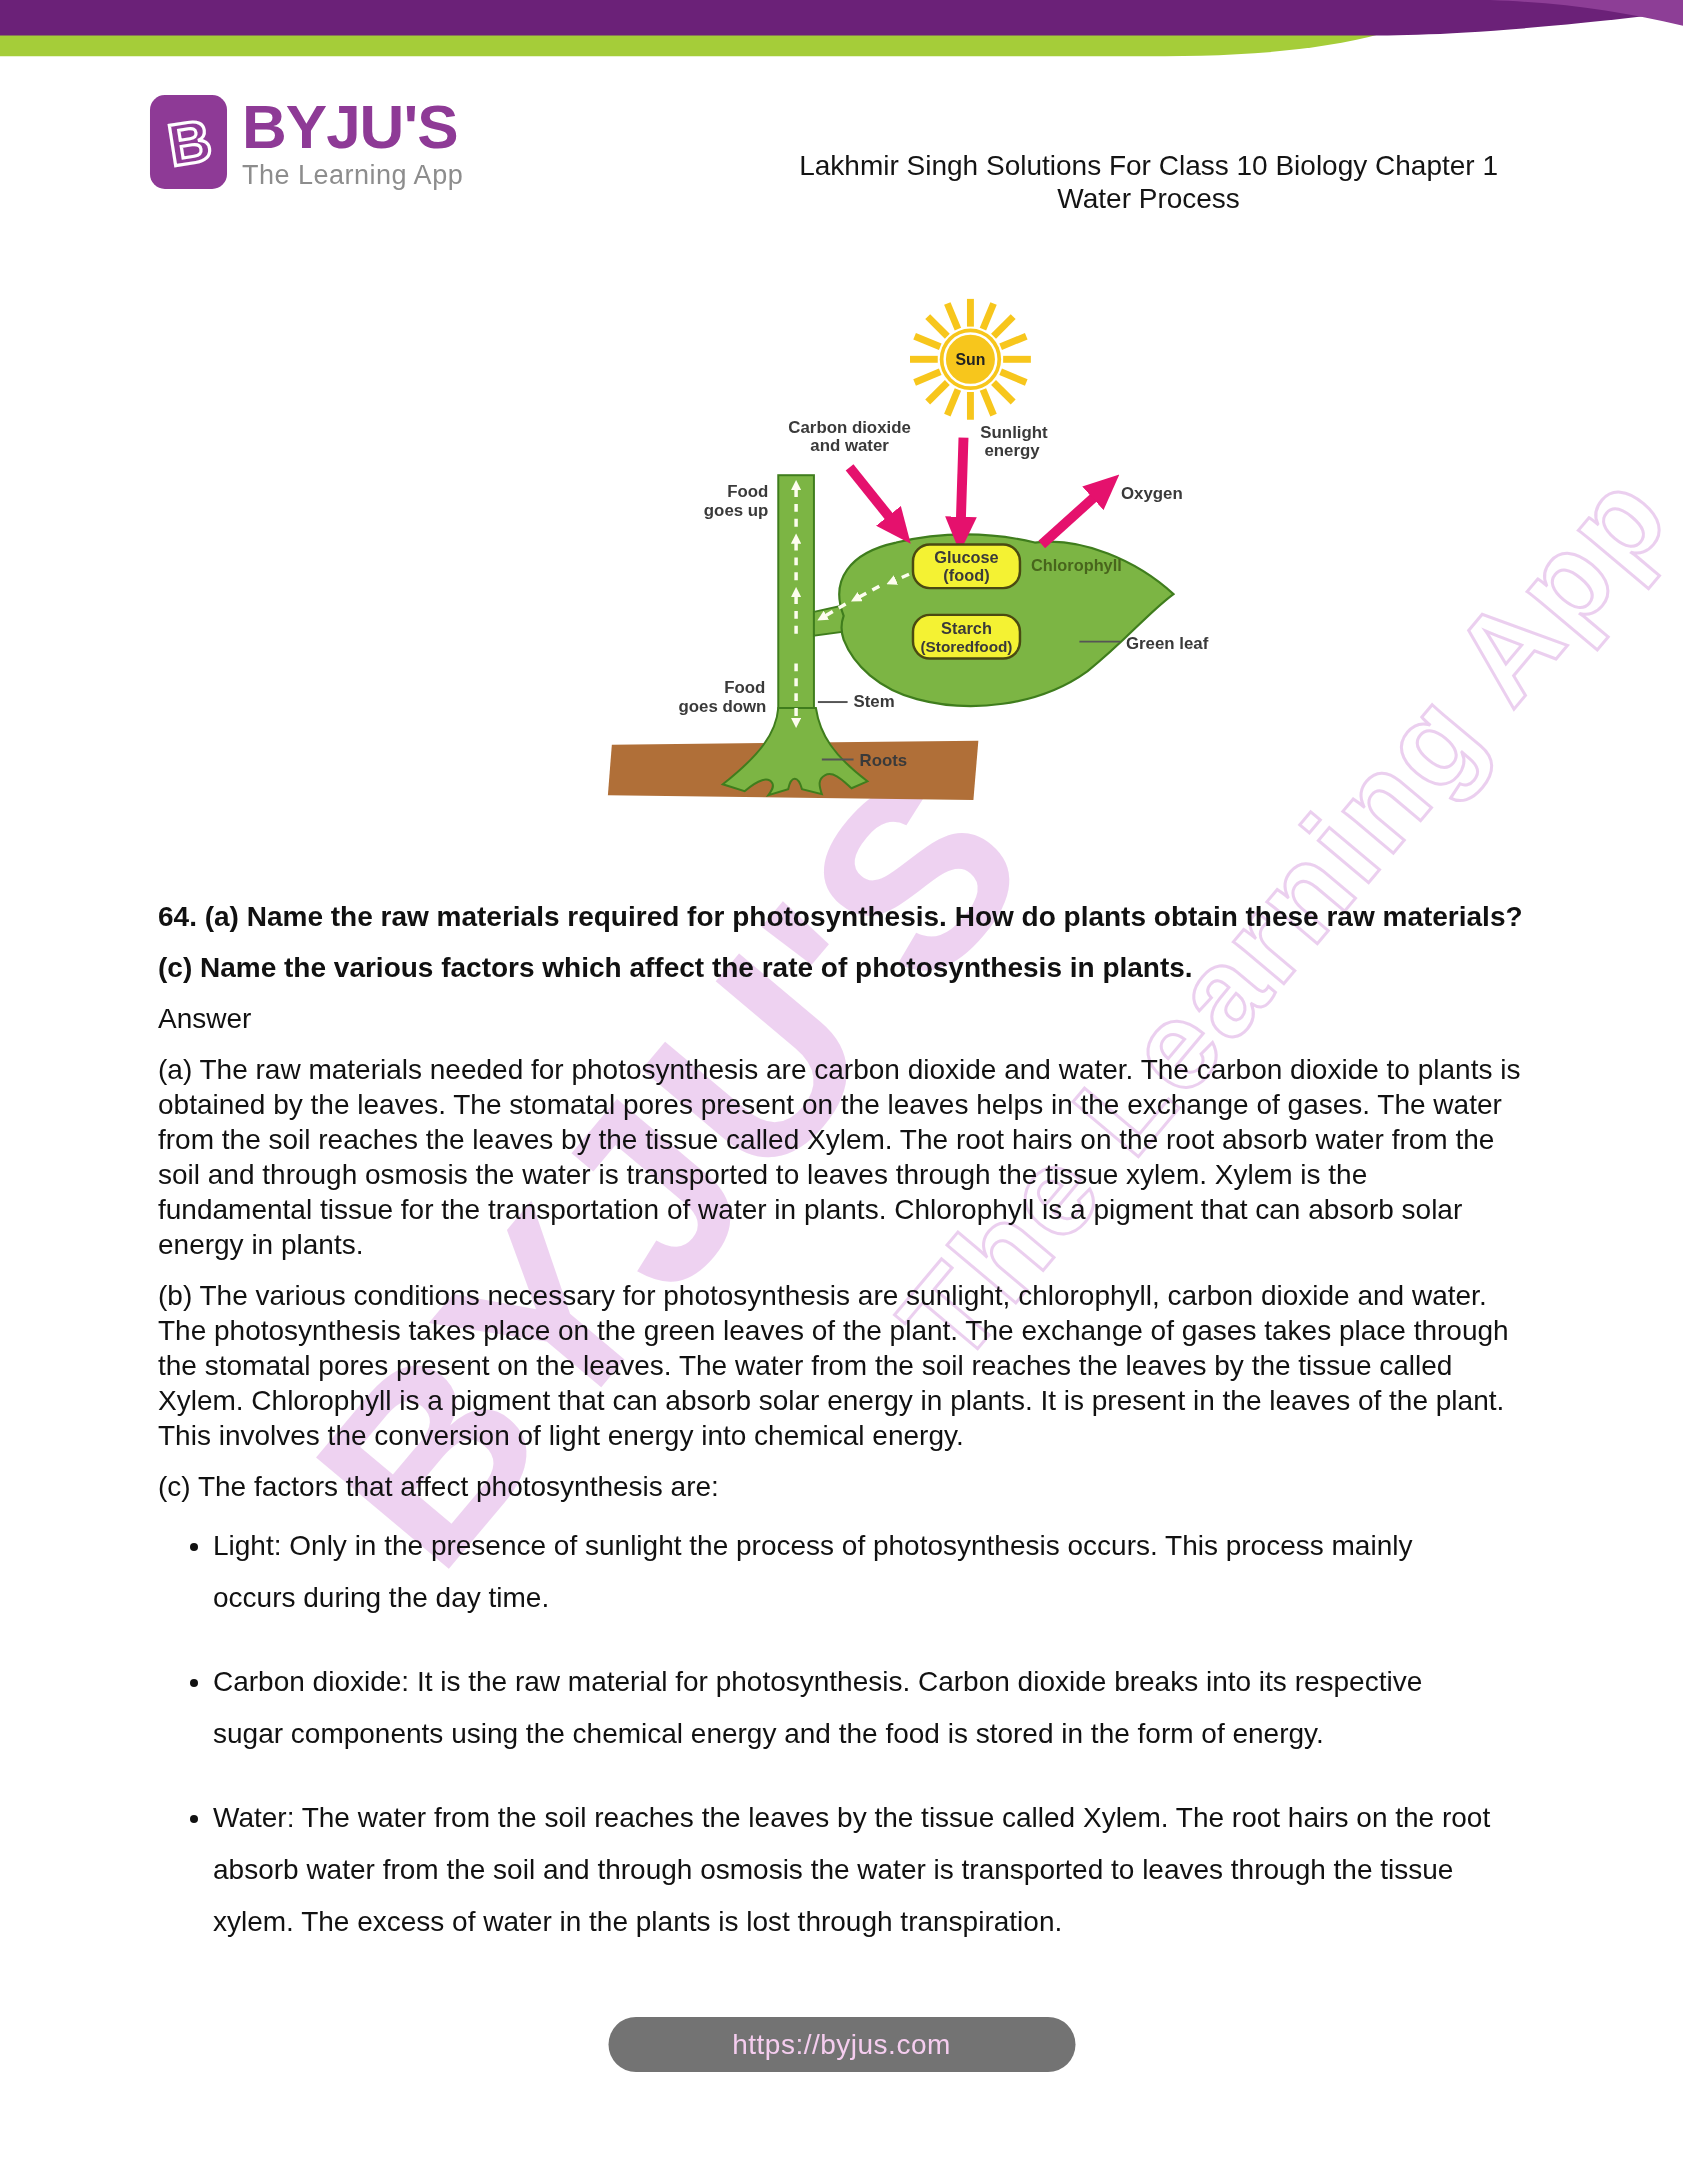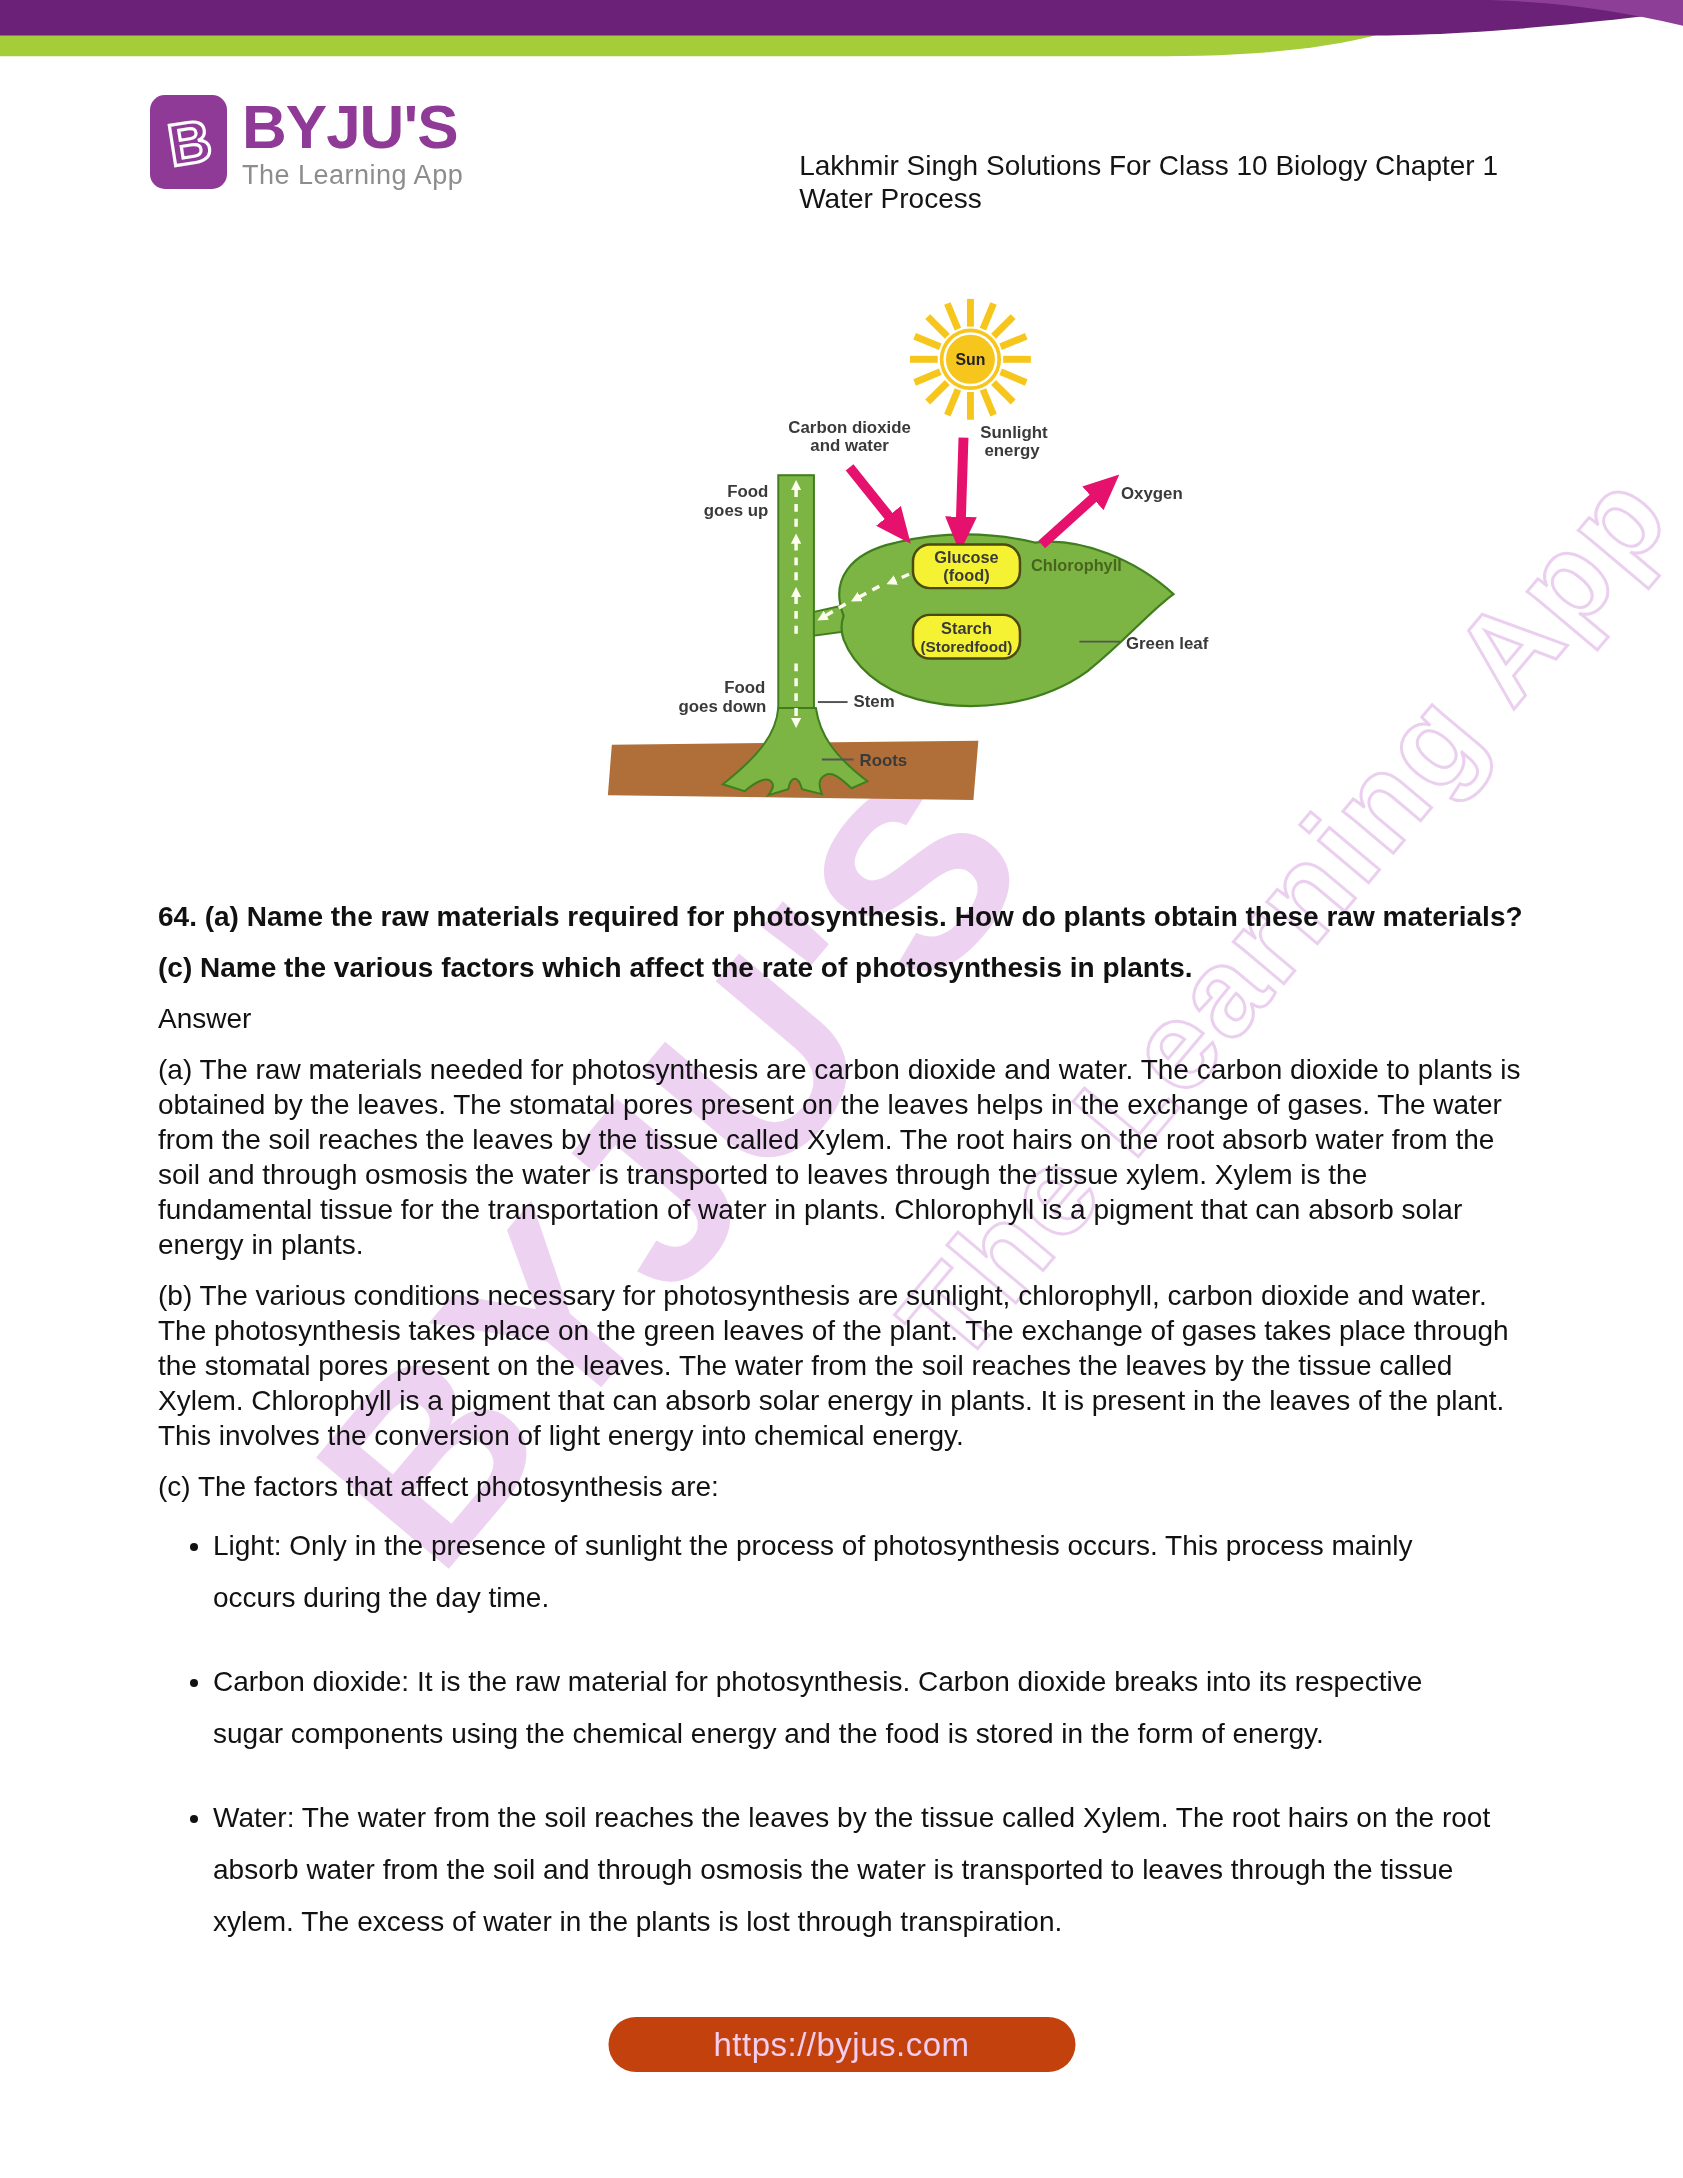--- a/index.html
+++ b/index.html
@@ -10,21 +10,21 @@
   }
   
   #banner{position:absolute;left:0;top:0;width:1683px;height:89px;}
   
   #logo{position:absolute;left:149px;top:94px;display:flex;align-items:flex-start;}
   #logo-icon{width:79px;height:96px;}
   #logo-textwrap{margin-left:14px;padding-top:2px;}
   #logo-wordmark{font-size:62px;font-weight:bold;color:#8e3a96;letter-spacing:-1px;line-height:61px;}
   #logo-tagline{font-size:27px;color:#8d8d8d;margin-top:3px;letter-spacing:0.5px;}
   
-  #doc-title{position:absolute;right:185px;top:149px;text-align:left;color:#141414;
+  #doc-title{position:absolute;right:185px;top:149px;text-align:center;color:#141414;
     font-size:28px;line-height:33px;}
   
   .wm{position:absolute;z-index:1;pointer-events:none;white-space:nowrap;font-weight:bold;}
   #wm-main{left:371px;top:1381px;font-size:252px;color:rgba(221,166,228,0.50);
     transform:rotate(-50deg);transform-origin:0 50%;letter-spacing:6px;}
   #wm-sub{left:926px;top:1272px;font-size:124px;color:transparent;
     -webkit-text-stroke:3px rgba(219,168,226,0.55);
     transform:rotate(-50deg);transform-origin:0 50%;letter-spacing:4px;}
   
   #diagram{position:absolute;left:594px;top:287px;width:634px;height:525px;z-index:2;}
@@ -32,23 +32,23 @@
   #textcol{position:absolute;left:142px;top:883px;width:1398px;z-index:2;
     font-size:28px;line-height:35px;color:#111;}
   #textcol p{margin:16px;}
   .q{font-weight:bold;}
   #q-a{margin-bottom:46px;}
   #q-b{margin-bottom:33px;}
   #bullet-list{margin:8px 0 0 0;padding:0 40px 0 71px;list-style:disc;}
   #bullet-list li{line-height:52px;margin-bottom:32px;}
   
   #footer-btn{position:absolute;left:50%;top:2017px;transform:translateX(-50%);
-    width:467px;height:55px;background:#c2410c;border-radius:30px;z-index:2;
+    width:467px;height:55px;background:#737373;border-radius:30px;z-index:2;
     display:flex;align-items:center;justify-content:center;
-    font-size:33px;color:#f5cdef;letter-spacing:0.5px;text-decoration:none;}
+    font-size:28px;color:#f5cdef;letter-spacing:0.5px;text-decoration:none;}
 </style>
 </head>
 <body>
 
 <div id="page">
 
   <svg id="banner" viewBox="0 0 1700 90" preserveAspectRatio="none">
     <path d="M0 34 H1396 C1320 55 1230 57 1140 57 H0 Z" fill="#a5cd39"></path>
     <path d="M0 0 H1700 V12 C1500 36 1420 36 1360 36 H0 Z" fill="#6b2178"></path>
     <path d="M1505 0 H1700 V26 C1636 11 1580 3 1505 0 Z" fill="#8d3e96"></path>

